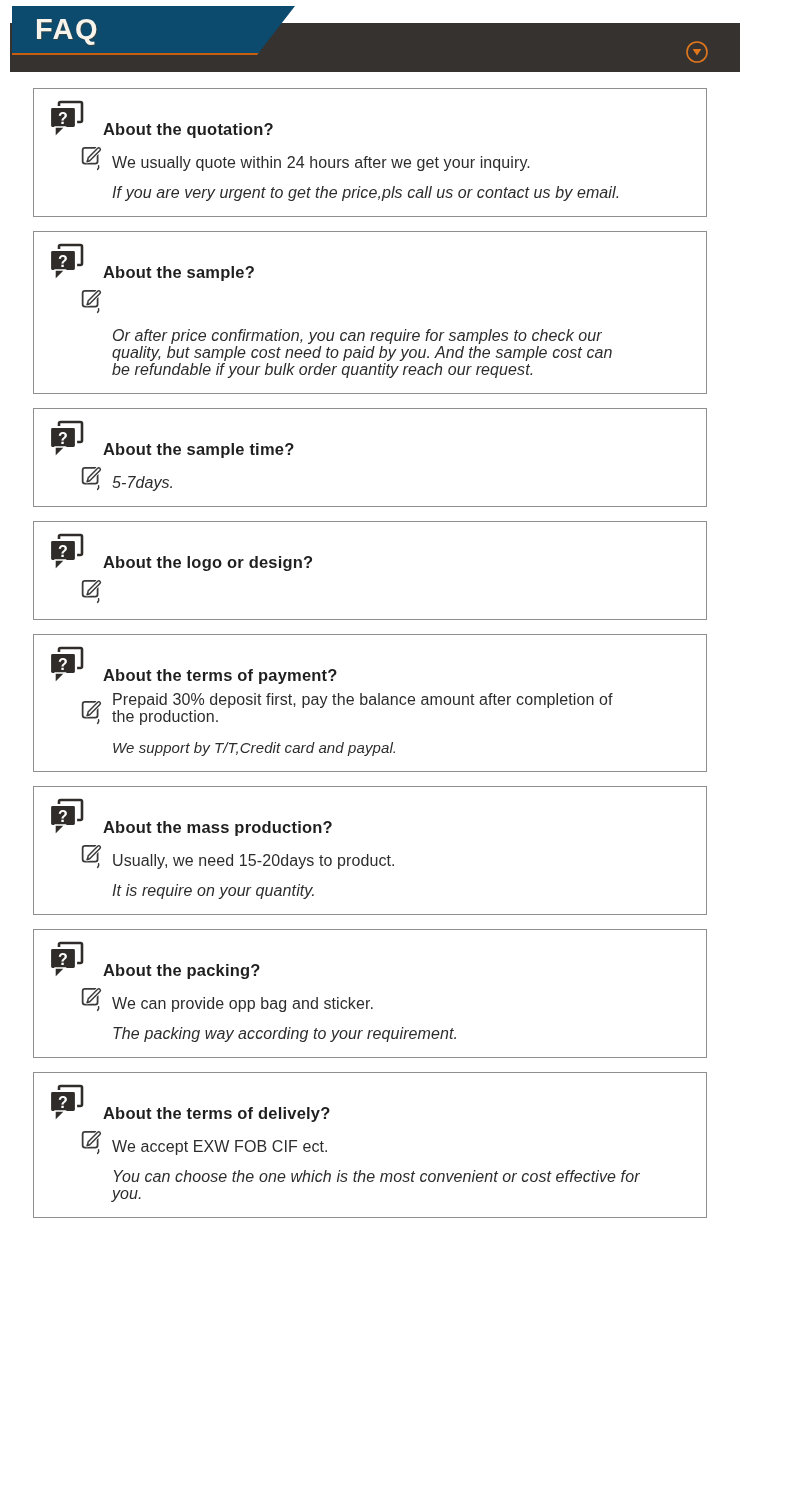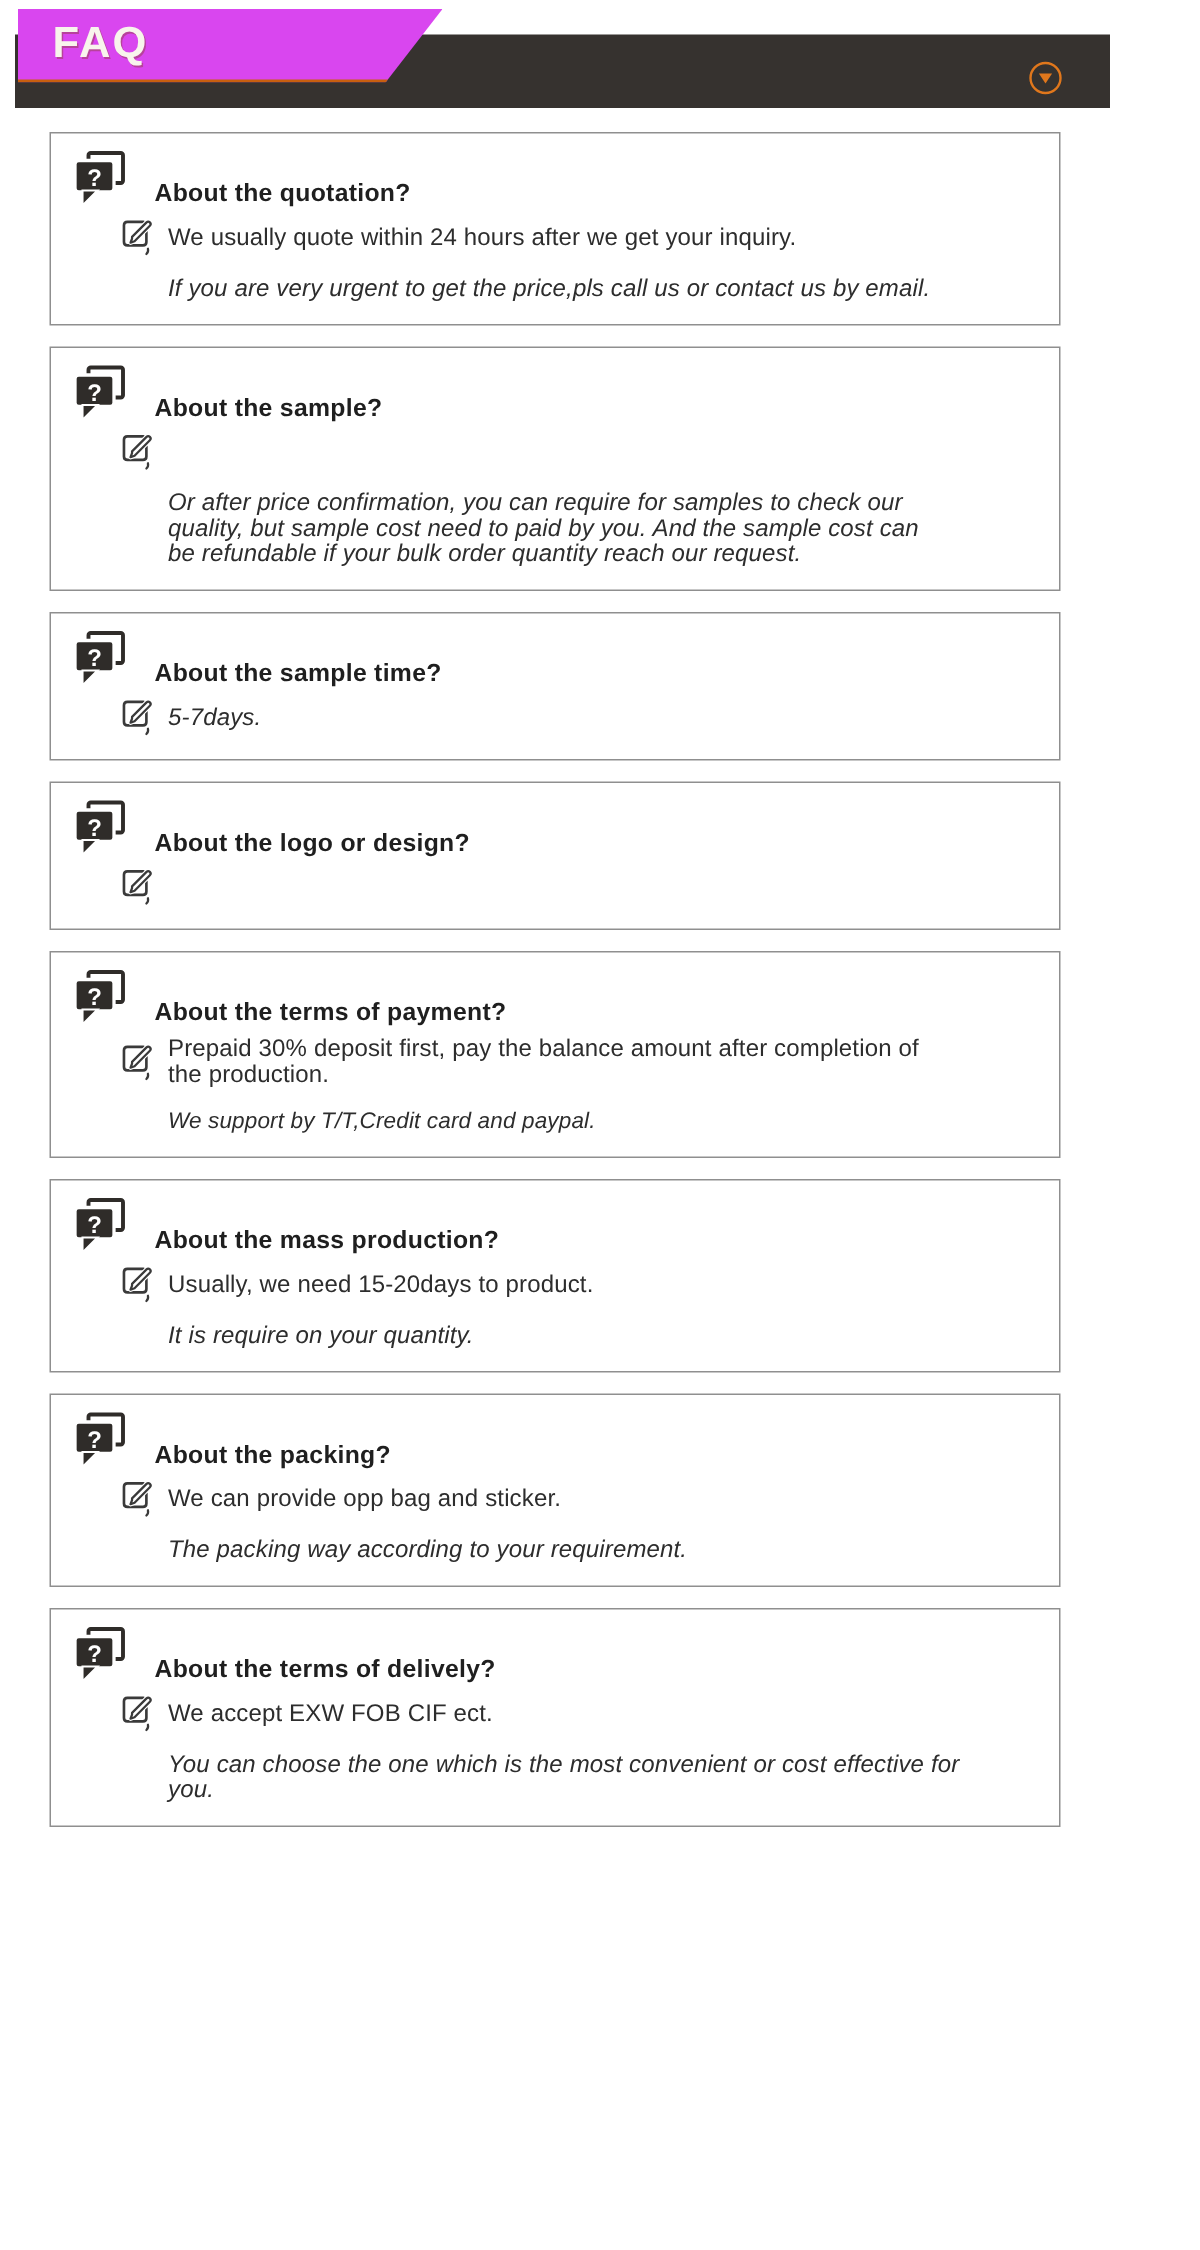--- a/index.html
+++ b/index.html
@@ -8,21 +8,21 @@
     font-family:"Liberation Sans", sans-serif;color:#2d2d2d;overflow:hidden;
   }
   
   .header{position:absolute;top:0;left:0;width:800px;height:80px;}
   .header-bar{
     position:absolute;left:10px;top:23px;width:730px;height:49px;
     background:#36322f;
   }
   .faq-banner{
     position:absolute;left:12px;top:6px;width:283px;height:47px;
-    background:#d946ef;border-bottom:2px solid #c85f10;
+    background:#0c4a6e;border-bottom:2px solid #c85f10;
     clip-path:polygon(0 0,100% 0,calc(100% - 38px) 100%,0 100%);
     display:flex;align-items:center;
   }
   .faq-banner .faq-title{
     font-size:29px;font-weight:700;color:#f8f4ec;letter-spacing:1.5px;
     padding-left:23px;text-shadow:1px 1px 0 rgba(120,60,0,.35);
   }
   .header-toggle{
     position:absolute;left:685px;top:40px;width:24px;height:24px;cursor:pointer;
   }
@@ -33,21 +33,21 @@
     border:1px solid #8f8f8f;margin-bottom:14px;
     padding:10px 12px 9px 12px;
   }
   .question-row{display:flex;align-items:flex-start;}
   .question-icon{flex:0 0 40px;width:40px;height:40px;}
   .question-text{
     margin-left:17px;margin-top:21px;
     font-size:16.5px;font-weight:700;color:#1f1f1f;letter-spacing:.2px;
   }
   .answers{margin-left:32px;margin-top:6px;}
-  .answer-row{display:flex;align-items:center;margin-bottom:13px;}
+  .answer-row{display:flex;align-items:flex-end;margin-bottom:13px;}
   .answer-row:last-child{margin-bottom:6px;font-style:italic;}
   .answer-icon{flex:0 0 26px;width:26px;height:28px;margin-top:-2px;}
   .icon-spacer{flex:0 0 26px;width:26px;height:1px;}
   .answer-text{
     margin-left:8px;font-size:16px;line-height:17px;color:#2d2d2d;
     max-width:592px;letter-spacing:.1px;
   }
   .answer-row.small .answer-text{font-size:15px;line-height:16px;margin-top:2px;}
   .answer-line{white-space:nowrap;}
 </style>

